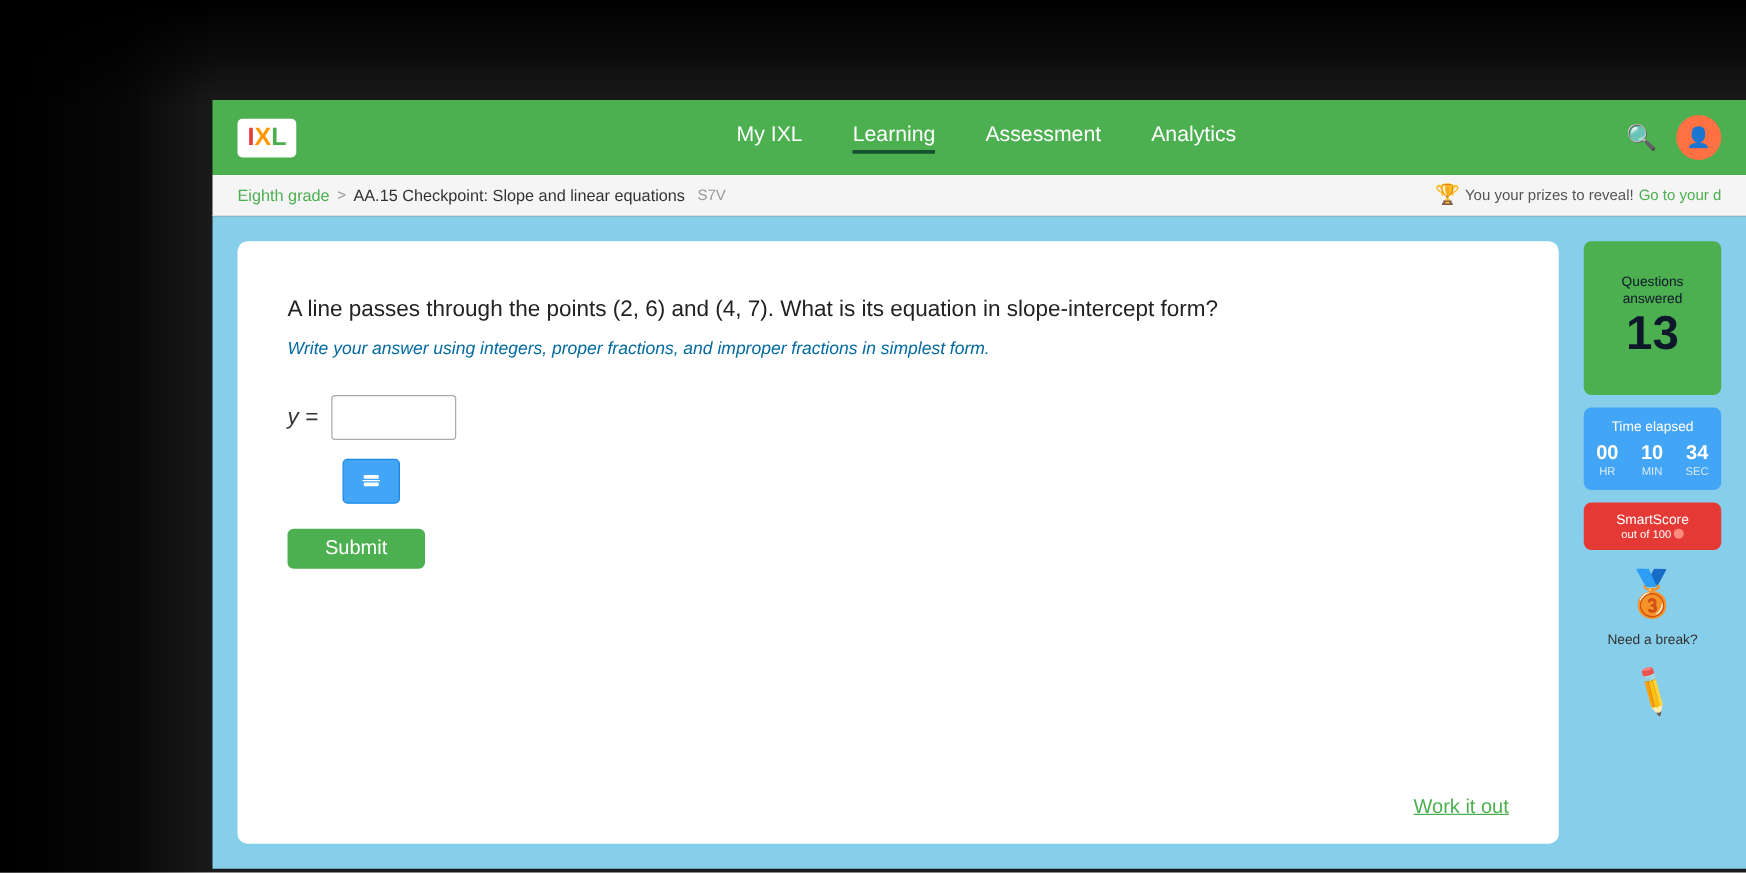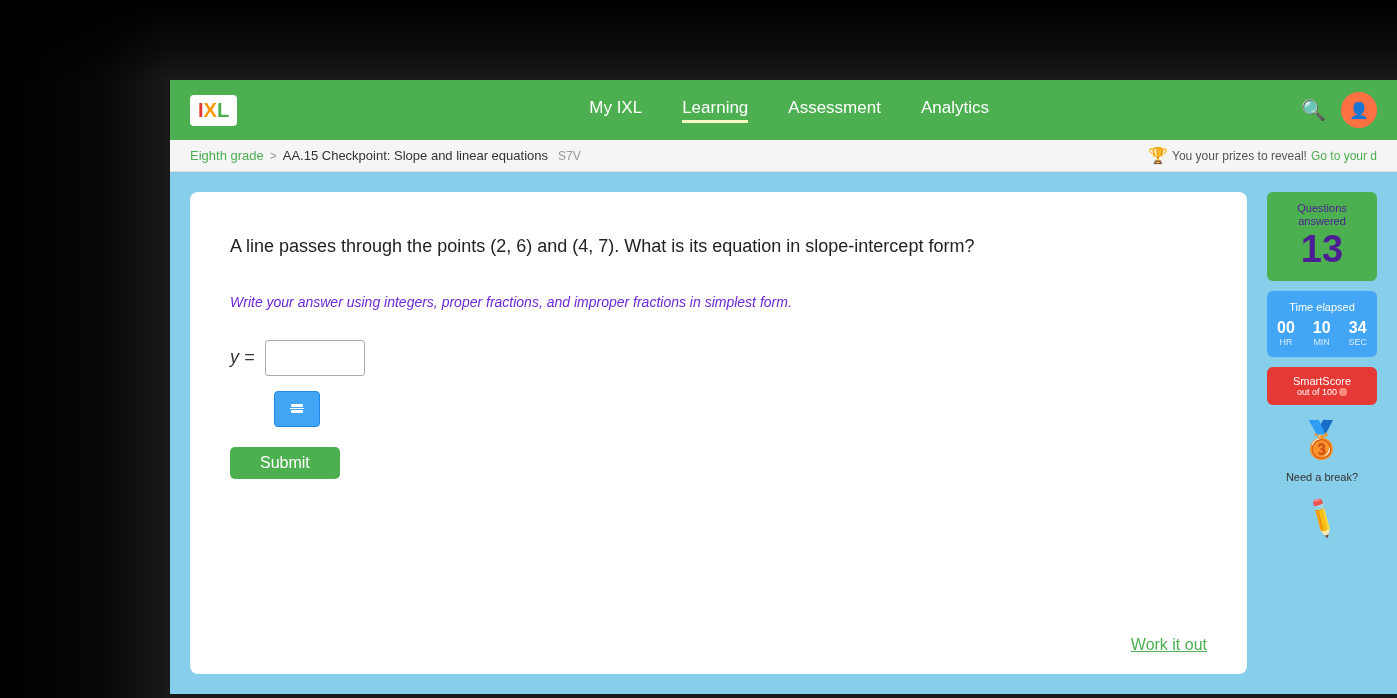--- a/index.html
+++ b/index.html
@@ -37,21 +37,21 @@
     .logo-i { color: #e53935; font-weight: 900; font-size: 20px; }
     .logo-x { color: #ff9800; font-weight: 900; font-size: 20px; }
     .logo-l { color: #4caf50; font-weight: 900; font-size: 20px; }
     .nav-links {
       display: flex; gap: 40px; margin-left: 40px; flex: 1; justify-content: center;
     }
     .nav-link {
       color: white; text-decoration: none; font-size: 17px; font-weight: 500; cursor: pointer;
     }
     .nav-link.active {
-      border-bottom: 3px solid #fef9c3; padding-bottom: 2px;
+      border-bottom: 3px solid #14532d; padding-bottom: 2px;
     }
     .nav-right {
       display: flex; align-items: center; gap: 15px; margin-left: auto;
     }
     .search-icon-btn {
       color: white; font-size: 20px; cursor: pointer; background: none; border: none;
     }
     .avatar-circle {
       width: 36px; height: 36px; border-radius: 50%; background: #ff7043; display: flex; align-items: center; justify-content: center; color: white; font-size: 16px; cursor: pointer;
     }
@@ -84,27 +84,27 @@
       padding: 40px;
       flex: 1;
       position: relative;
       min-height: 450px;
     }
 
     .question-text {
       font-size: 18px;
       color: #222;
       line-height: 1.6;
-      margin-bottom: 33px;
+      margin-bottom: 8px;
       max-width: 750px;
     }
 
     .instruction-text {
       font-style: italic;
-      color: #6d28d9;
+      color: #0369a1;
       font-size: 14px;
       margin-bottom: 30px;
     }
 
     .answer-row {
       display: flex;
       align-items: center;
       gap: 10px;
       margin-bottom: 15px;
     }
@@ -168,23 +168,23 @@
     
     .side-panel {
       width: 110px;
       display: flex;
       flex-direction: column;
       gap: 10px;
     }
 
     .questions-answered-box {
       background: #4caf50;
-      color: #4c1d95;
+      color: #0f172a;
       border-radius: 6px;
-      padding: 10px;
+      padding: 27px;
       text-align: center;
     }
     .qa-label { font-size: 11px; line-height: 1.2; }
     .qa-number { font-size: 38px; font-weight: bold; }
 
     .time-elapsed-box {
       background: #42a5f5;
       color: white;
       border-radius: 6px;
       padding: 10px;

